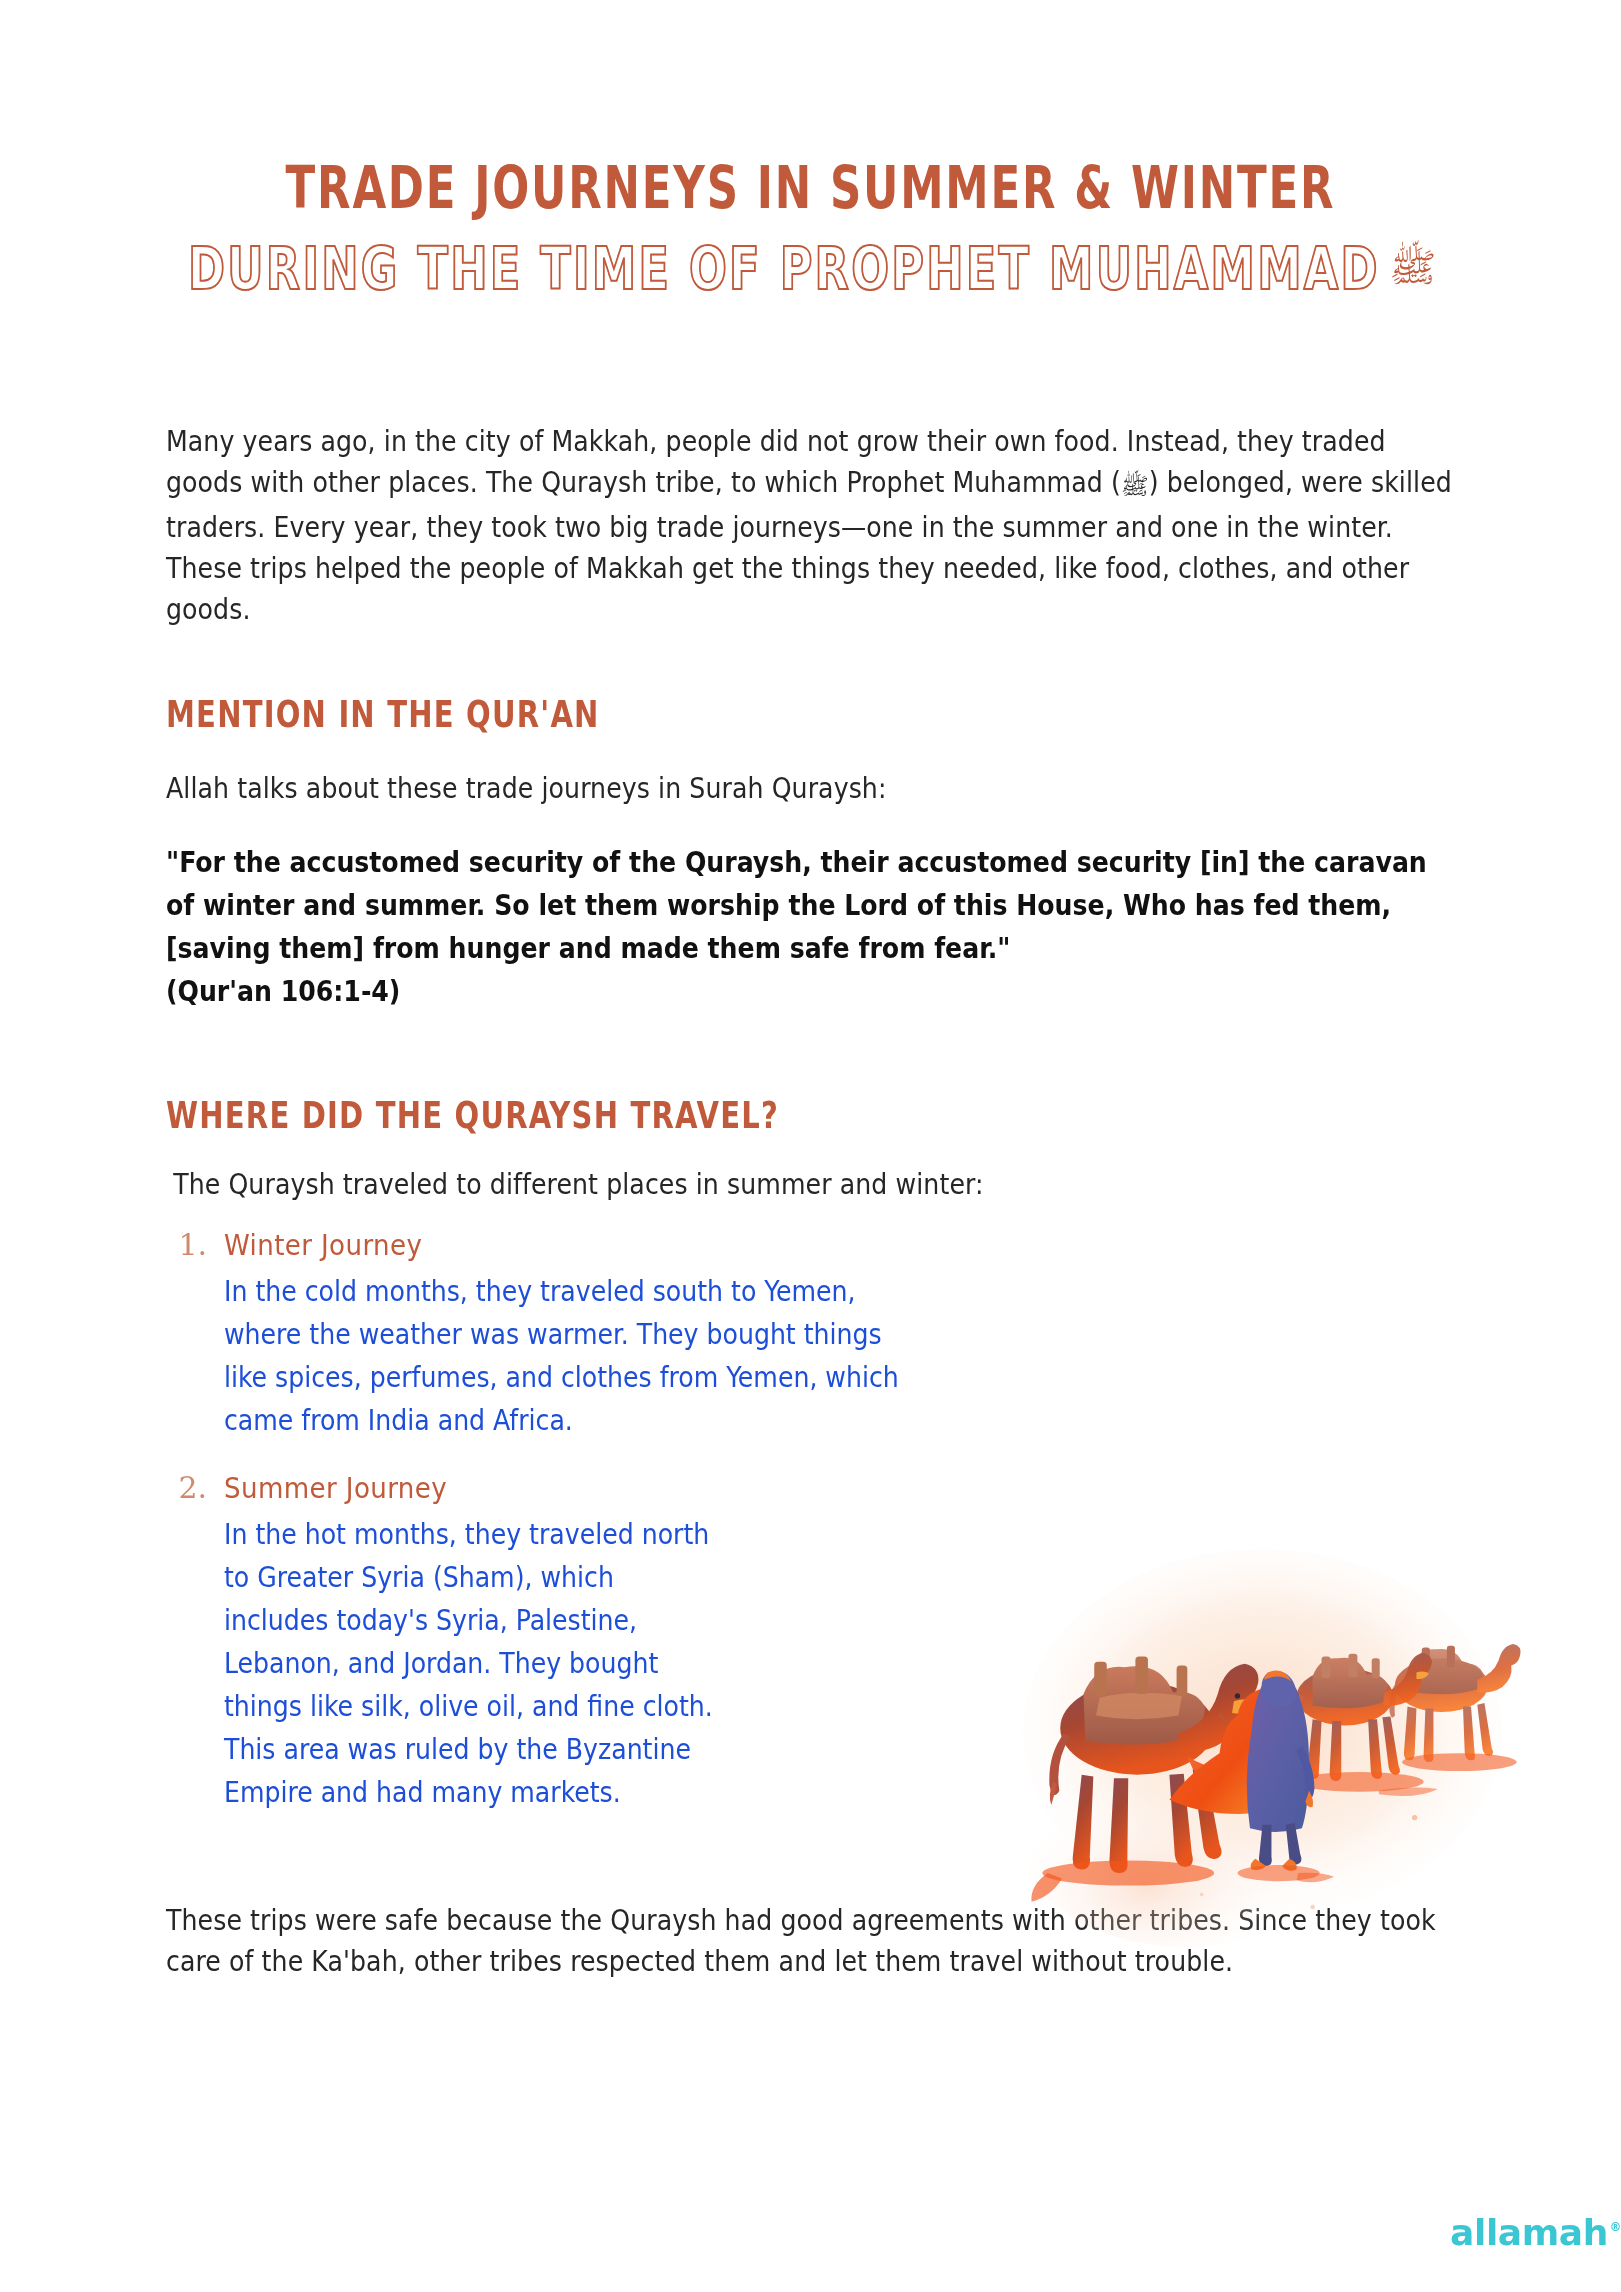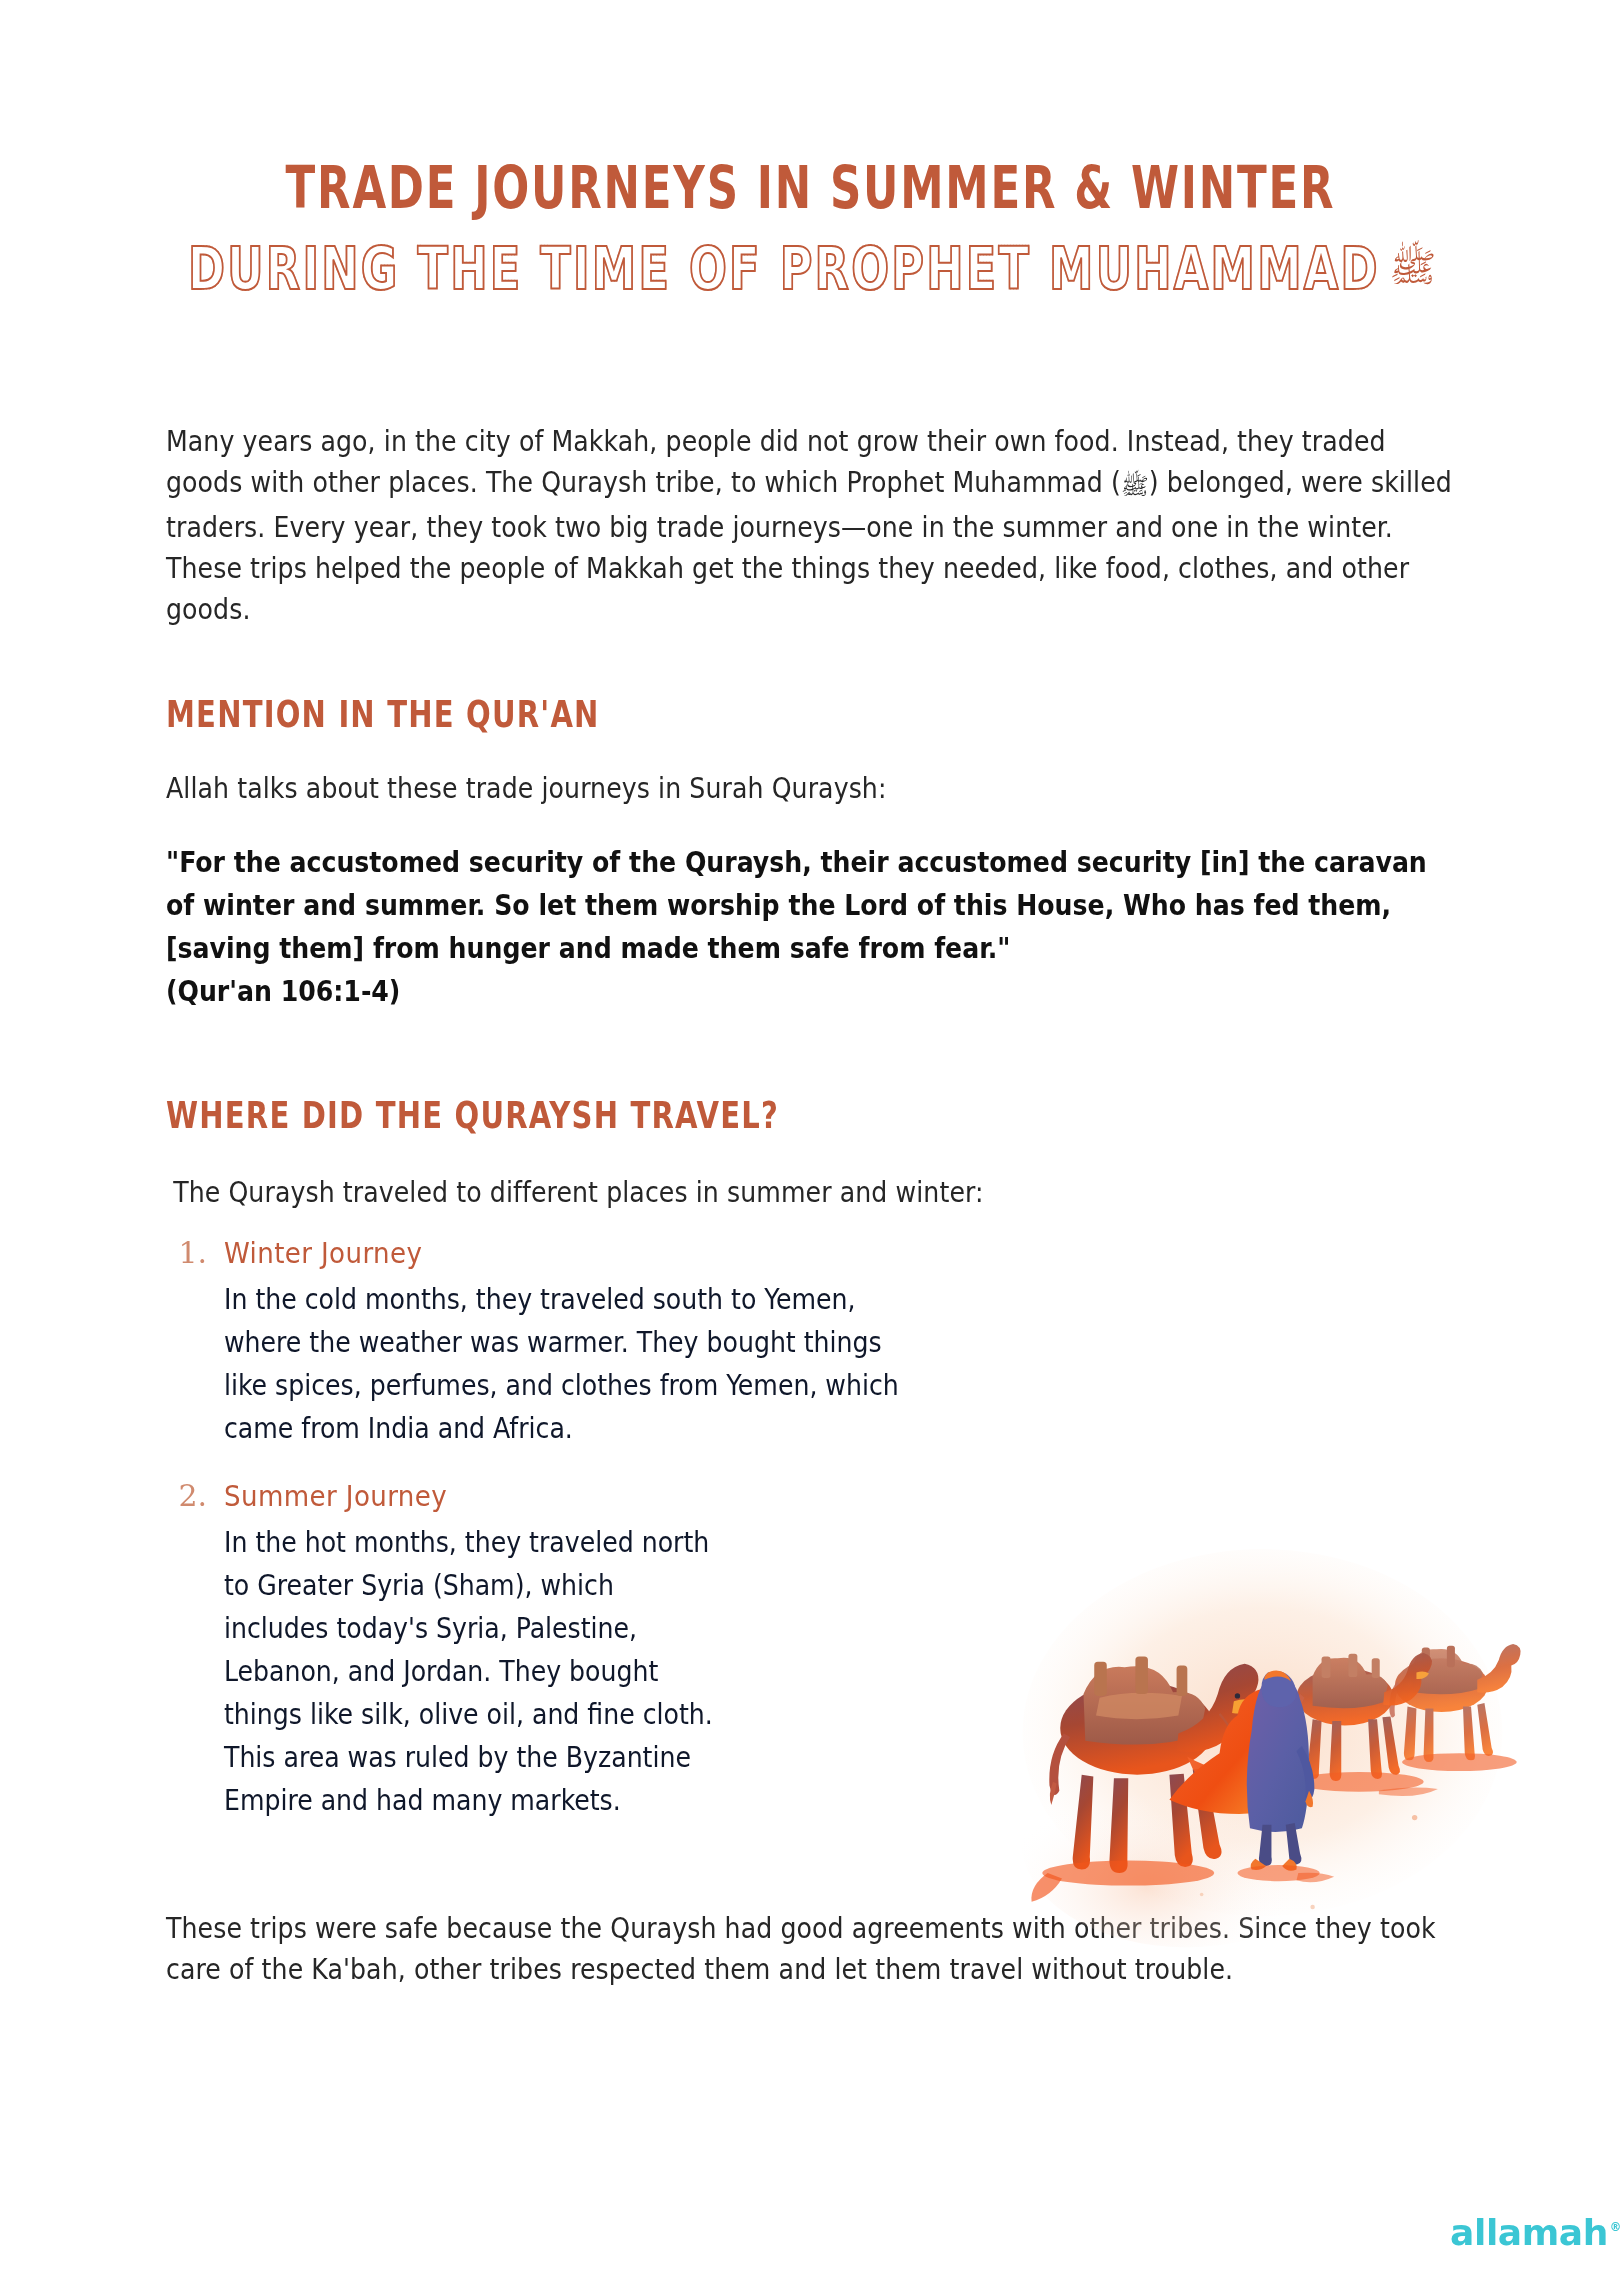--- a/index.html
+++ b/index.html
@@ -160,21 +160,21 @@
     font-size: 29px;
     color: #C05A3A;
     letter-spacing: 0.4px;
     line-height: 1.2;
     margin: 0 0 7.2px 0;
   }
   .li-body {
     font-family: "DejaVu Sans Condensed", "Liberation Sans", sans-serif;
     font-size: 28px;
     line-height: 43px;
-    color: #0f172a;
+    color: #1d4ed8;
     font-weight: 300;
     margin: 0;
   }
 
   
   .illustration {
     position: absolute;
     left: 994px;
     top: 1522px;
     width: 537px;
@@ -225,21 +225,21 @@
 
     <p class="body" style="margin-top:32px;">Allah talks about these trade journeys in Surah Quraysh:</p>
 
     <p class="quote" style="margin-top:32px;">"For the accustomed security of the Quraysh, their accustomed security [in] the caravan of winter and summer. So let them worship the Lord of this House, Who has fed them, [saving them] from hunger and made them safe from fear."</p>
 
     <p class="quote">(Qur'an 106:1-4)</p>
 
 
     <h2 class="section" style="margin-top:82px;">WHERE DID THE QURAYSH TRAVEL?</h2>
 
-    <p class="body list-intro" style="margin-top:36px;">The Quraysh traveled to different places in summer and winter:</p>
+    <p class="body list-intro" style="margin-top:28px;">The Quraysh traveled to different places in summer and winter:</p>
 
     <ol class="journeys" style="margin-top:23px;">
       <li>
         <span class="li-marker">1.</span>
         <p class="li-title">Winter Journey</p>
         <p class="li-body" style="max-width:699px;">In the cold months, they traveled south to Yemen, where the weather was warmer. They bought things like spices, perfumes, and clothes from Yemen, which came from India and Africa.</p>
       </li>
       <li style="margin-top:29px;">
         <span class="li-marker">2.</span>
         <p class="li-title">Summer Journey</p>

